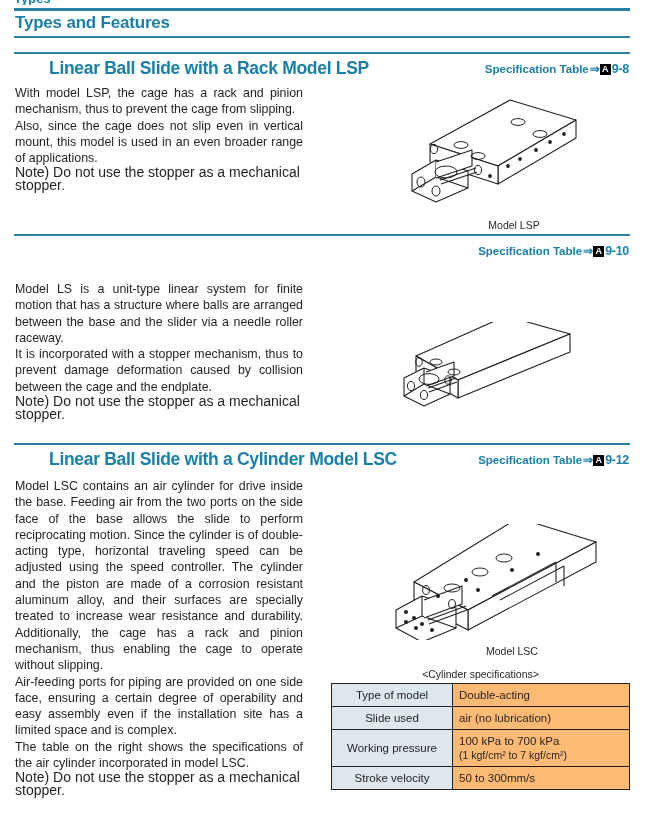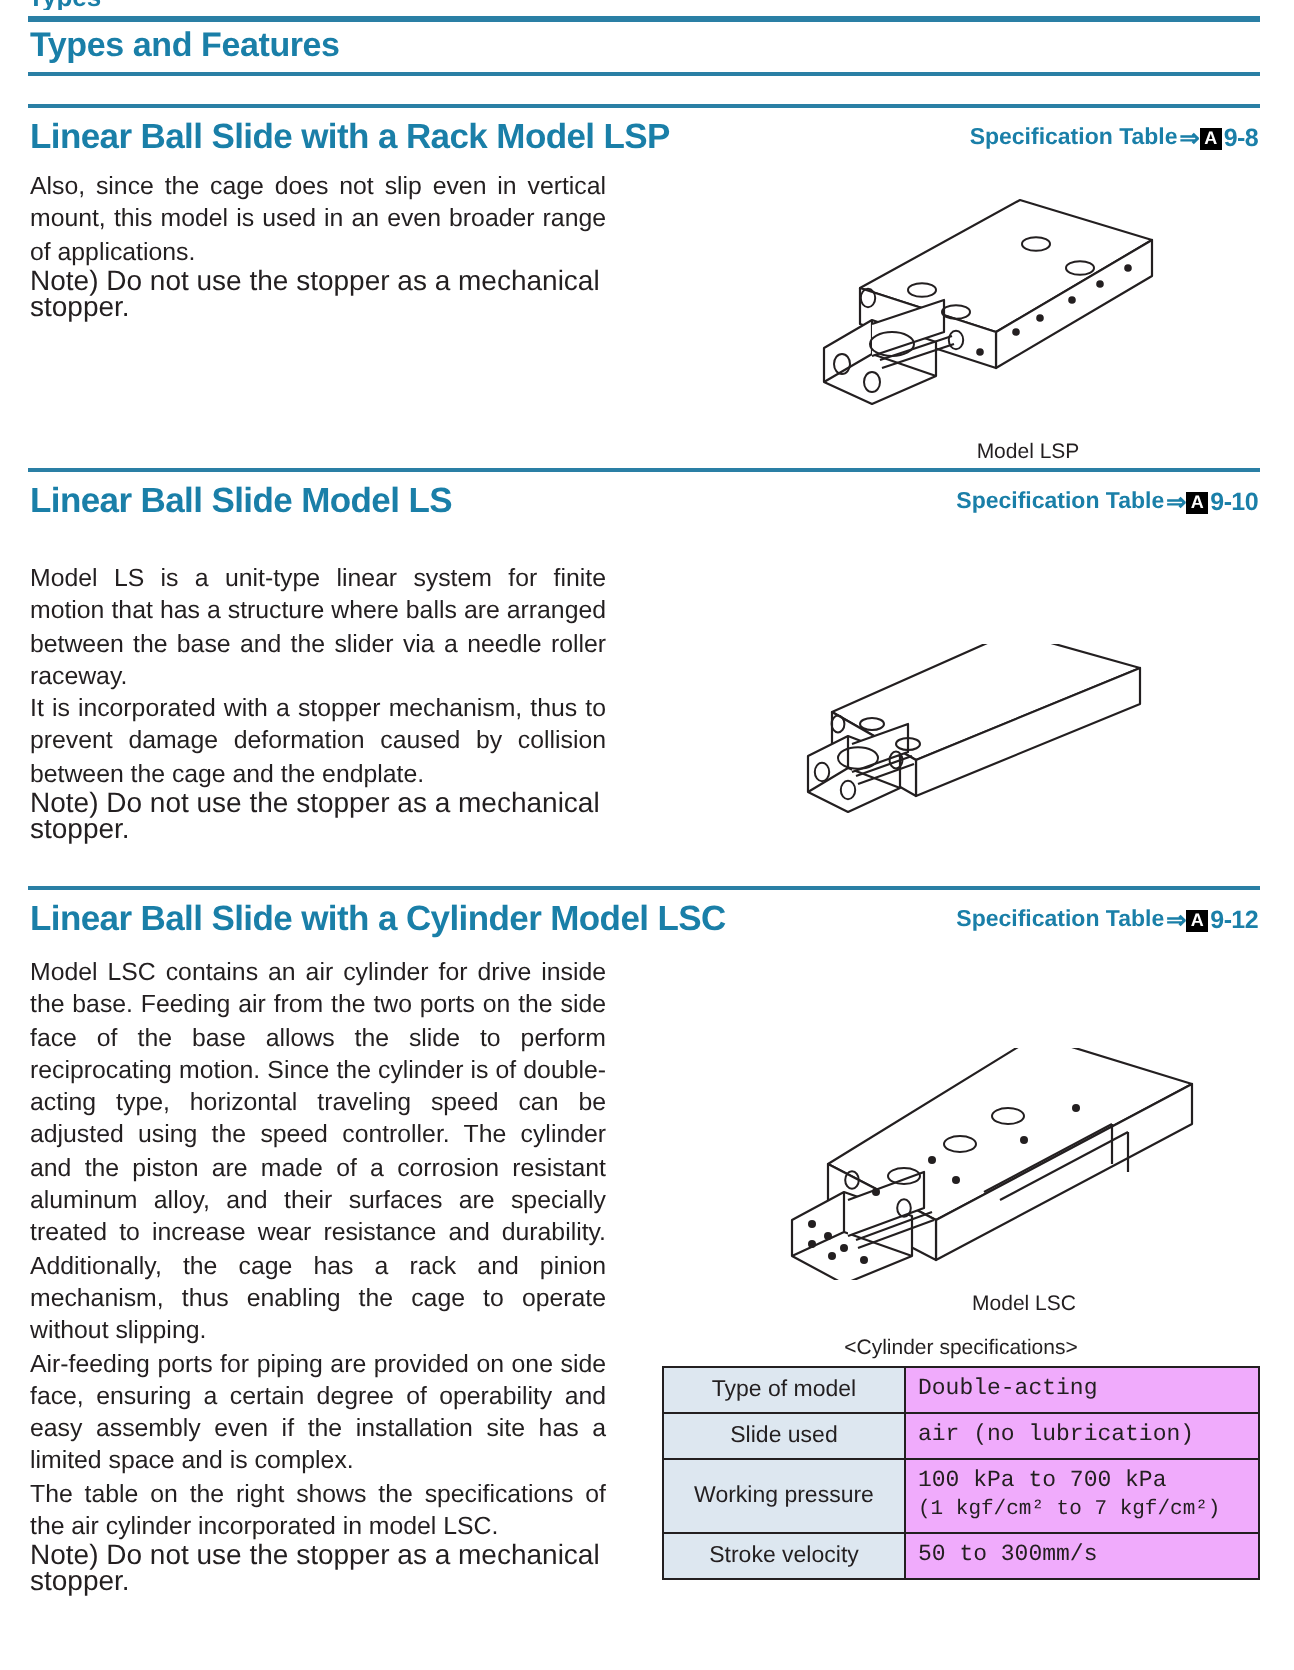--- a/index.html
+++ b/index.html
@@ -69,20 +69,21 @@
     width: 616px;
   }
   .section-divider {
     height: 2px;
     background: #2a7fa5;
     width: 100%;
   }
   .section-head {
     position: relative;
     height: 26px;
+    margin-left: 34px;
   }
   .section-title {
     position: absolute;
     left: 1px;
     top: 4px;
     font-size: 17.5px;
     font-weight: bold;
     color: #1a7fa8;
     letter-spacing: -0.3px;
     white-space: nowrap;
@@ -182,24 +183,23 @@
     padding: 4px 6px;
     line-height: 14px;
   }
   td.th-cell {
     background: #dde7f0;
     text-align: center;
     width: 108px;
     font-size: 11.5px;
   }
   td.val-cell {
-    background: #f0abfc;
+    background: #fdba74;
     text-align: left;
     padding-left: 8px;
-    font-family: Liberation Mono, monospace;
   }
   td.val-cell .sub-line {
     display: block;
     font-size: 10.5px;
   }
 </style>
 </head>
 <body>
 
 <div class="top-crop">
@@ -219,20 +219,21 @@
     <div class="spec-ref">
       <span>Specification Table</span>
       <span class="arrow">⇒</span>
       <span class="badge-a">A</span>
       <span class="spec-page">9-8</span>
     </div>
   </div>
 </div>
 
 <div class="body-col" style="top:85px;">
+  <p>With model LSP, the cage has a rack and pinion mechanism, thus to prevent the cage from slipping.</p>
   <p>Also, since the cage does not slip even in vertical mount, this model is used in an even broader range of applications.</p>
   <p class="note">Note) Do not use the stopper as a mechanical stopper.</p>
 </div>
 
 <div class="figure" style="left:398px; top:92px; width:232px;">
   <svg width="232" height="122" viewBox="0 0 232 122">
     <g fill="none" stroke="#231f20" stroke-width="1.1" stroke-linejoin="round">
 
       <path d="M32 52 L112 8 L178 28 L100 74 Z" fill="#ffffff"></path>
 
@@ -271,21 +272,20 @@
       <circle cx="152" cy="50" r="1.9"></circle>
       <circle cx="166" cy="42" r="1.9"></circle>
     </g>
   </svg>
   <div class="figure-caption">Model LSP</div>
 </div>
 
 <div class="section" style="top:234px;">
   <div class="section-divider"></div>
   <div class="section-head">
-    <div class="section-title">Linear Ball Slide Model LS</div>
     <div class="spec-ref">
       <span>Specification Table</span>
       <span class="arrow">⇒</span>
       <span class="badge-a">A</span>
       <span class="spec-page">9-10</span>
     </div>
   </div>
 </div>
 
 <div class="body-col" style="top:258px;margin-top:23px;">

